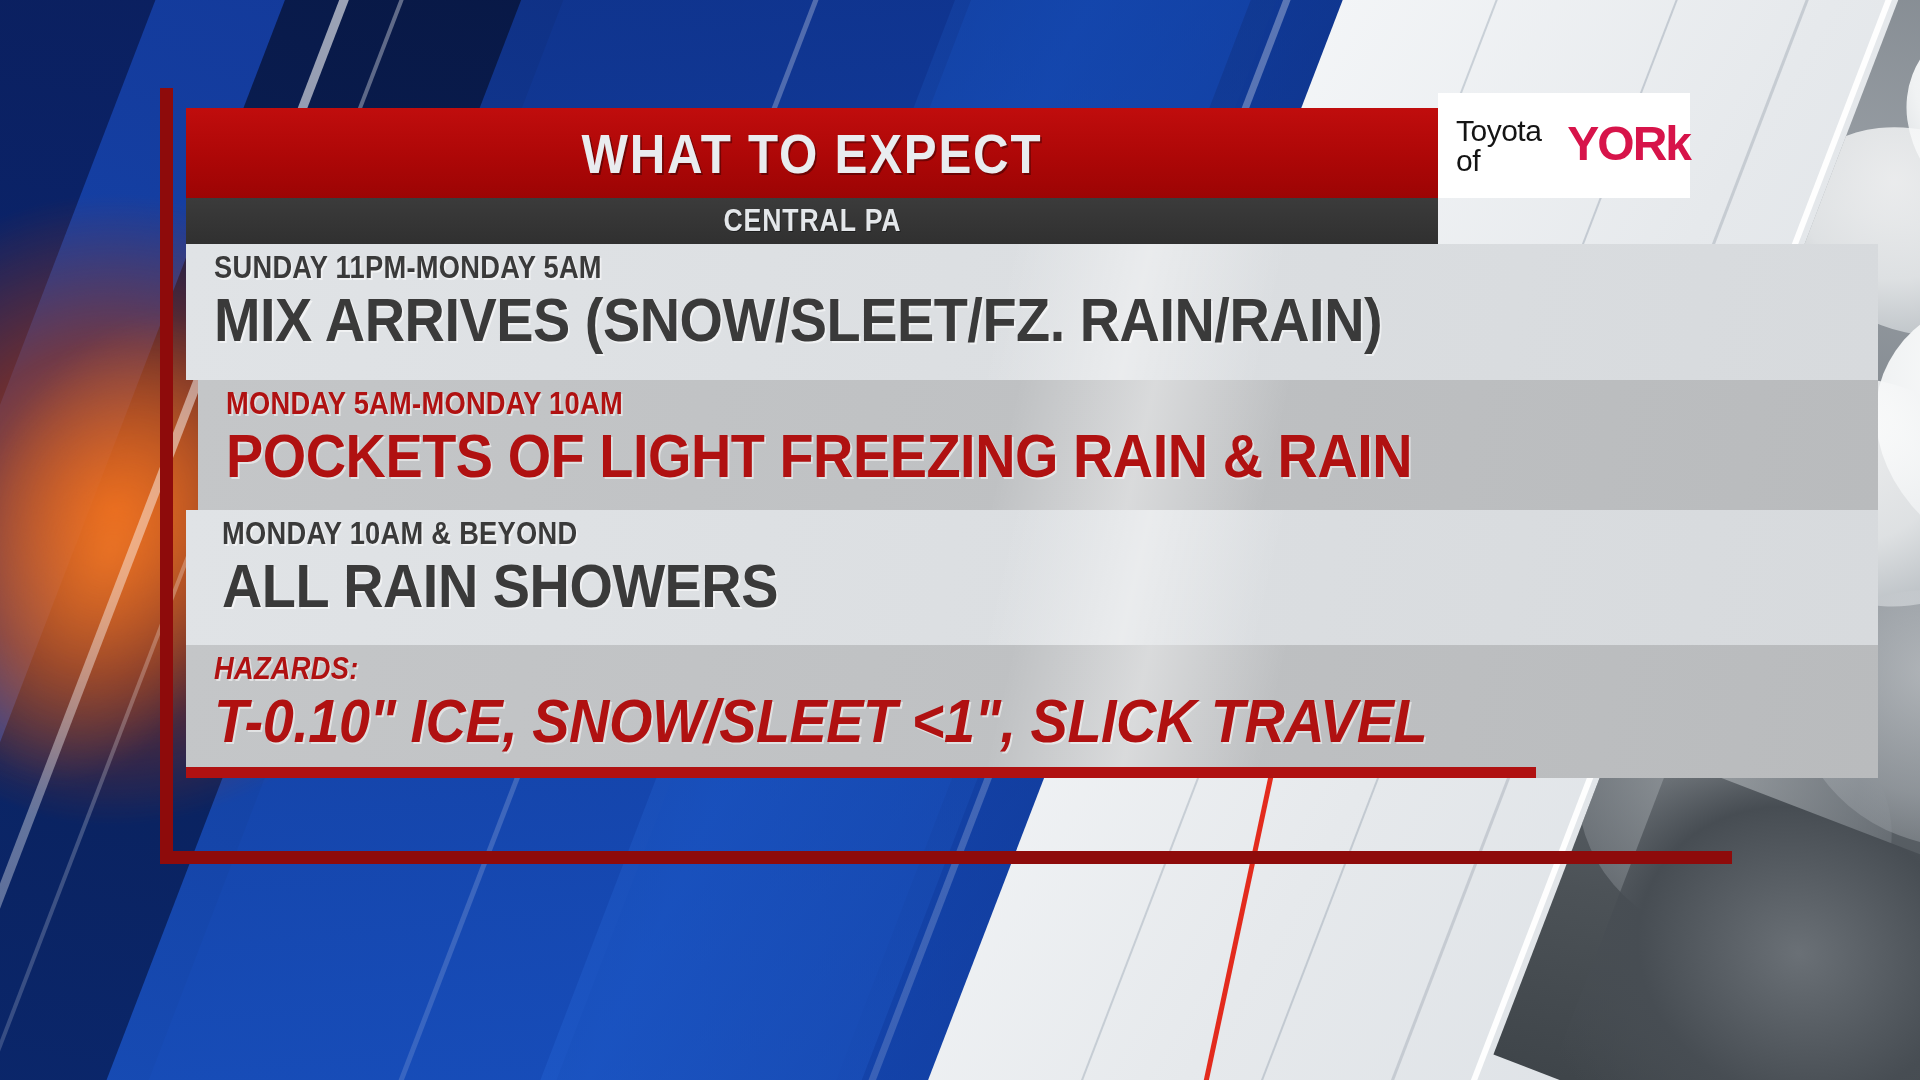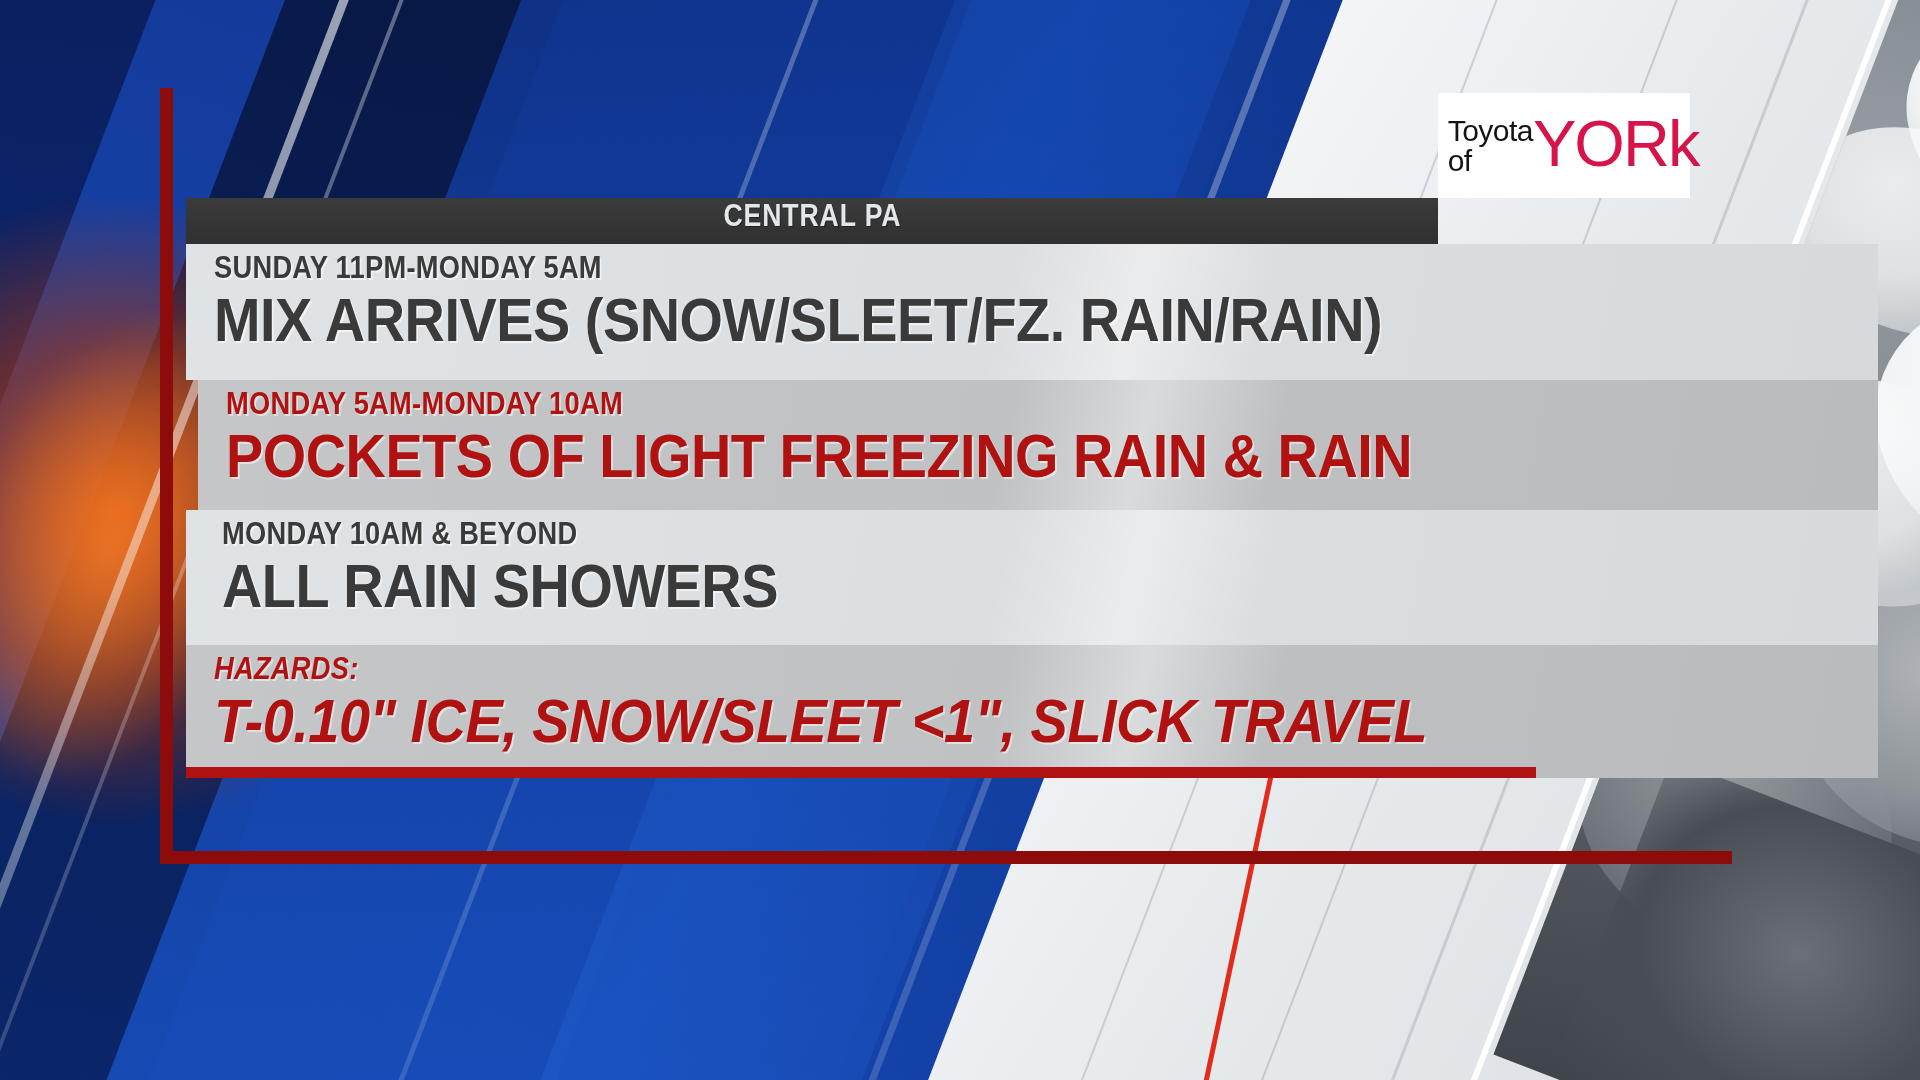--- a/index.html
+++ b/index.html
@@ -97,28 +97,28 @@
     text-shadow:2px 2px 0 rgba(0,0,0,.35);
   }
 
   
   .logo-box {
     position:absolute; left:1265px; top:5px; width:252px; height:105px;
     background:#ffffff; display:flex; flex-direction:row;
     align-items:center; justify-content:center; padding-left:18px;
   }
   .logo-top { font-size:30px; color:#141414; font-weight:normal; line-height:1; letter-spacing:-.5px; }
-  .logo-bot { font-size:65px; color:#d7144a; font-weight:normal; line-height:.95; letter-spacing:-2px; margin-top:-3px; }
+  .logo-bot { font-size:48px; color:#d7144a; font-weight:bold; line-height:.95; letter-spacing:-2px; margin-top:-3px; }
   .logo-bot .lk { text-transform:lowercase; }
 
   
   .sub-bar {
     position:absolute; left:13px; top:110px; width:1252px; height:46px;
     background:linear-gradient(180deg,#3b3b3b 0%, #303030 100%);
-    display:flex; justify-content:center;
+    display:flex; align-items:center; justify-content:center;
   }
   .sub-title {
     font-size:31px; font-weight:bold; color:#e4e7ea; letter-spacing:1px;
     transform:scaleX(.86); white-space:nowrap;
     text-shadow:1px 1px 0 rgba(0,0,0,.4);
   }
 
   
   .rows { position:absolute; left:13px; top:156px; width:1692px; }
   .row { position:relative; padding:8px 0 6px 28px; overflow:hidden; }
@@ -188,20 +188,23 @@
     <div class="puff p3"></div>
     <div class="puff p4"></div>
     <div class="puff p5"></div>
     <div class="puff p6"></div>
     <div class="puff p7"></div>
     <div class="darkcloud"></div>
   </div>
 
   <div id="panel">
 
+    <div class="hdr-bar">
+      <div class="hdr-title">WHAT TO EXPECT</div>
+    </div>
 
     <div class="logo-box">
       <div class="logo-top">Toyota of</div>
       <div class="logo-bot"><span>YOR</span><span class="lk">K</span></div>
     </div>
 
     <div class="sub-bar">
       <div class="sub-title">CENTRAL PA</div>
     </div>
 

